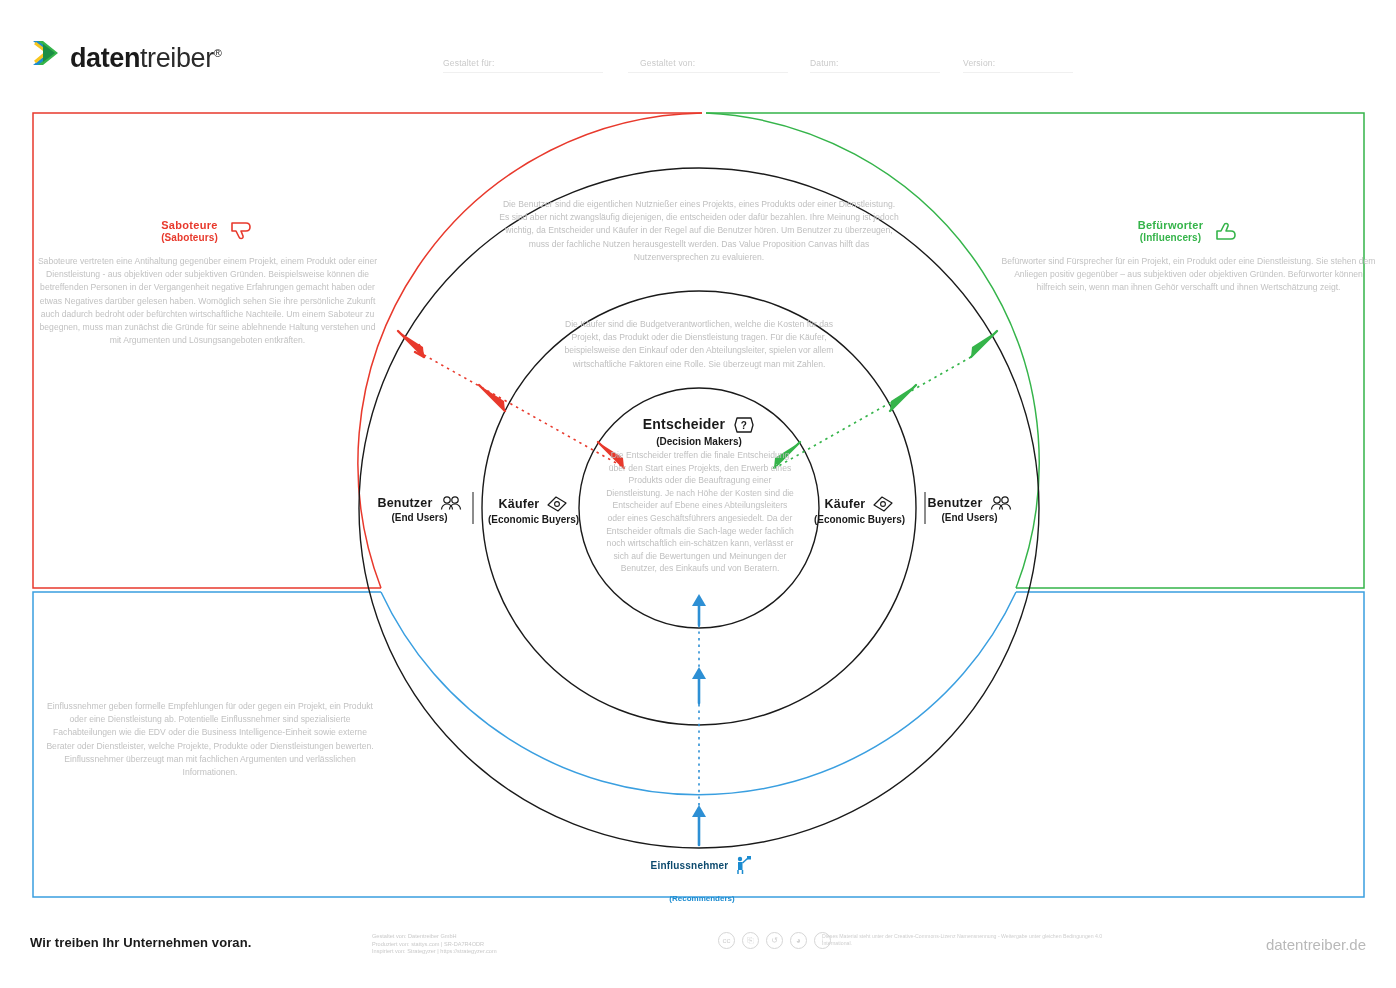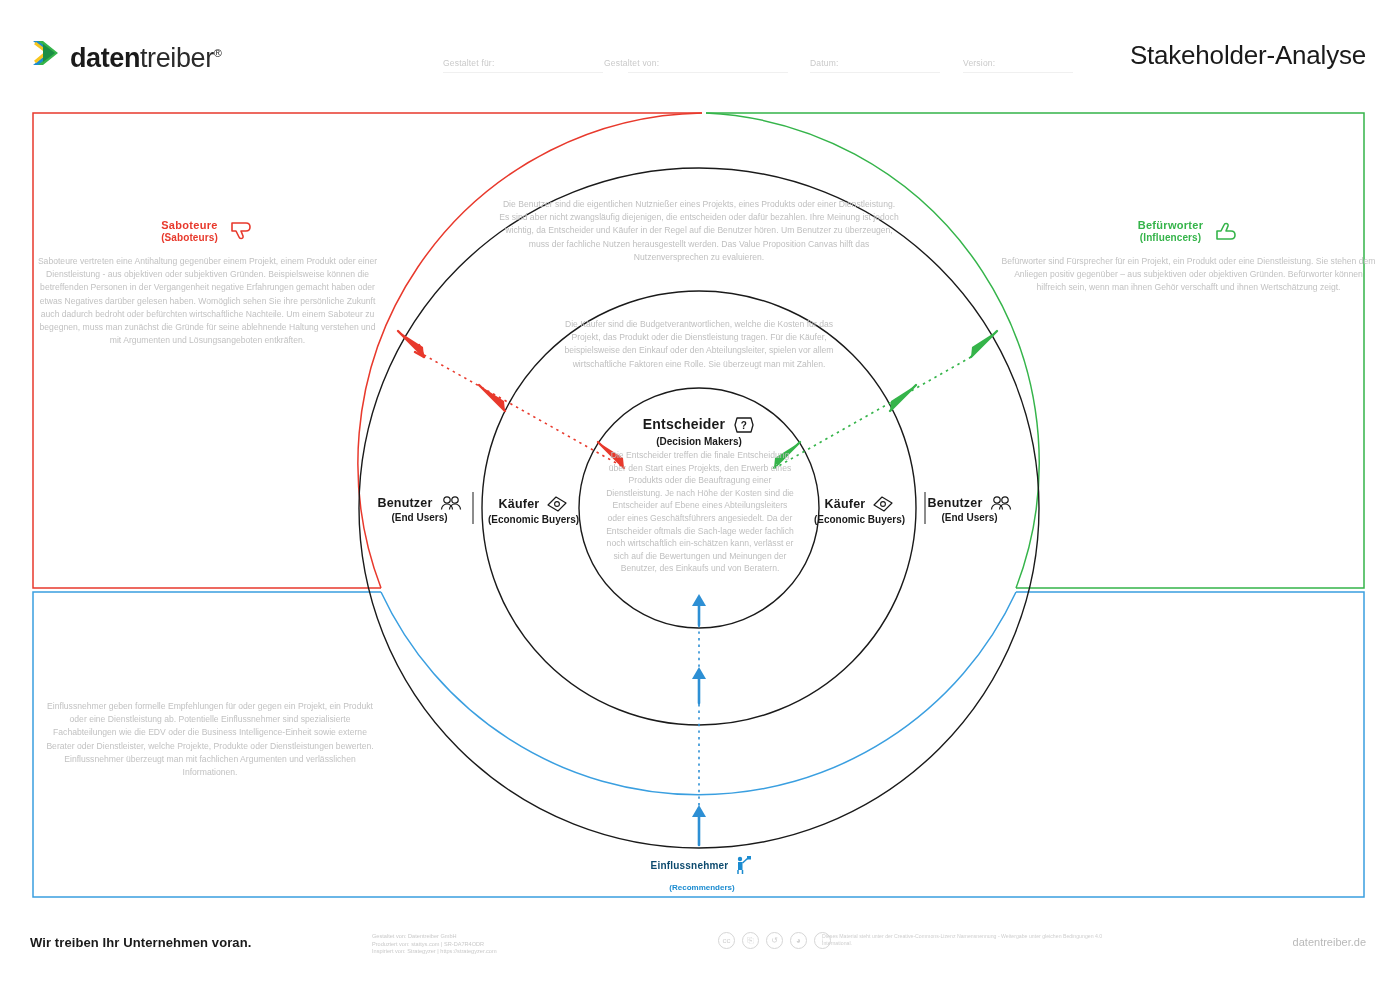--- a/index.html
+++ b/index.html
@@ -55,31 +55,31 @@
                  display:flex;align-items:center;justify-content:center;gap:7px;}
   .ring-label .s{font-size:10px;font-weight:700;color:#1a1a1a;margin-top:1px;}
   #lbl-users-l{left:372px;top:495px;width:95px;}
   #lbl-buyers-l{left:481px;top:495px;width:105px;}
   #lbl-buyers-r{left:807px;top:495px;width:105px;}
   #lbl-users-r{left:922px;top:495px;width:95px;}
 
   #lbl-rec{position:absolute;left:627px;top:855px;width:150px;text-align:center;}
   #lbl-rec .t{font-size:10px;font-weight:700;color:#0c4a6e;letter-spacing:.2px;
               display:flex;align-items:center;justify-content:center;gap:7px;}
-  #lbl-rec .s{font-size:8px;font-weight:700;color:#1b8bd0;margin-top:8px;}
+  #lbl-rec .s{font-size:8px;font-weight:700;color:#1b8bd0;margin-top:19px;}
 
   
   .footer-slogan{position:absolute;left:30px;top:935px;font-size:13px;font-weight:700;
                  color:#1a1a1a;letter-spacing:.1px;}
   .footer-credit{position:absolute;left:372px;top:933px;font-size:5.6px;line-height:7.6px;color:#c9c9c9;}
   .footer-cc{position:absolute;left:718px;top:932px;display:flex;align-items:center;gap:7px;}
   .cc-ico{width:15px;height:15px;border:1.2px solid #d6d6d6;border-radius:50%;
           display:flex;align-items:center;justify-content:center;color:#d2d2d2;font-size:8px;}
   .footer-lic{position:absolute;left:822px;top:933px;width:300px;font-size:5.2px;line-height:7px;color:#cfcfcf;}
-  .footer-url{position:absolute;right:30px;top:936px;font-size:11px;color:#b9b9b9;}
+  .footer-url{position:absolute;right:30px;top:936px;font-size:15px;color:#b9b9b9;}
 
   .icon-sv{display:inline-block;vertical-align:middle;}
 </style>
 </head>
 <body>
 
 <div class="canvas">
 
   <svg class="layer" viewBox="0 0 1396 988">
     <defs>
@@ -153,28 +153,27 @@
       <path d="M3 3 L18 15 L3 27 L9 27 L24 15 L9 3 Z" fill="#1b8bd0"></path>
       <path d="M8 3 L23 15 L8 27 L13 27 L28 15 L13 3 Z" fill="#35b44a"></path>
       <path d="M5 5 L17 14 L5 24" fill="none" stroke="#f7c61e" stroke-width="3"></path>
       <path d="M13 6 L25 15 L13 24 Z" fill="#1a8e44"></path>
     </svg>
     <div class="logo-text"><b>daten</b><span class="light">treiber</span><span class="logo-reg">®</span></div>
   </div>
 
   <div class="hdr-field" style="left:443px;">Gestaltet für:</div>
   <div class="hdr-rule" style="left:443px;width:160px;"></div>
-  <div class="hdr-field" style="left:604px;text-align:right;">Gestaltet von:</div>
+  <div class="hdr-field" style="left:640px;text-align:right;">Gestaltet von:</div>
   <div class="hdr-rule" style="left:628px;width:160px;"></div>
   <div class="hdr-field" style="left:810px;">Datum:</div>
   <div class="hdr-rule" style="left:810px;width:130px;"></div>
   <div class="hdr-field" style="left:963px;">Version:</div>
   <div class="hdr-rule" style="left:963px;width:110px;"></div>
 
-  <div class="title">Stakeholder-Analyse</div>
 
   <div class="quad red" id="quad-sab">
     <div class="quad-head">
       <div>
         <div class="quad-title">Saboteure</div>
         <div class="quad-sub">(Saboteurs)</div>
       </div>
       <svg class="icon-sv" width="26" height="26" viewBox="0 0 26 26">
         <path d="M4 5 L18 5 Q22 5 22 9 Q22 13 18 13 L13 13 L15 18 Q15.5 20.5 13 20.5 Q11.5 20.5 11 19 L8 13 L4 13 Z" fill="none" stroke="#e8392c" stroke-width="1.6" stroke-linejoin="round"></path>
       </svg>

